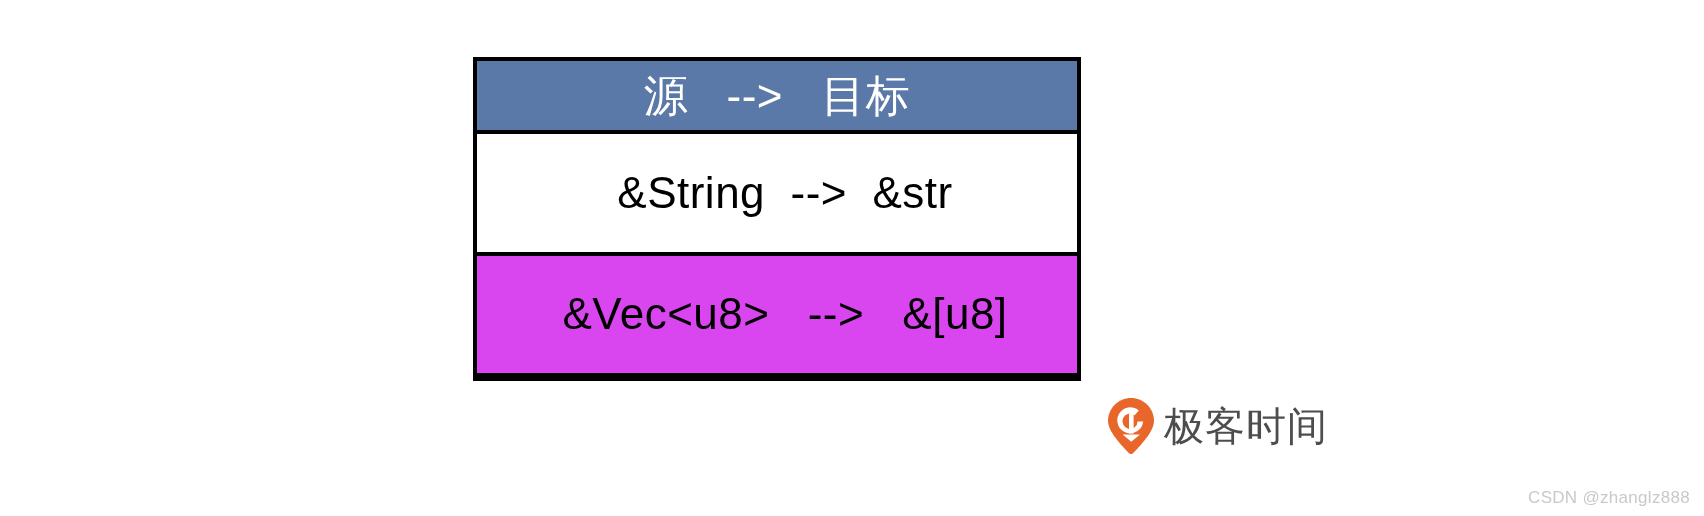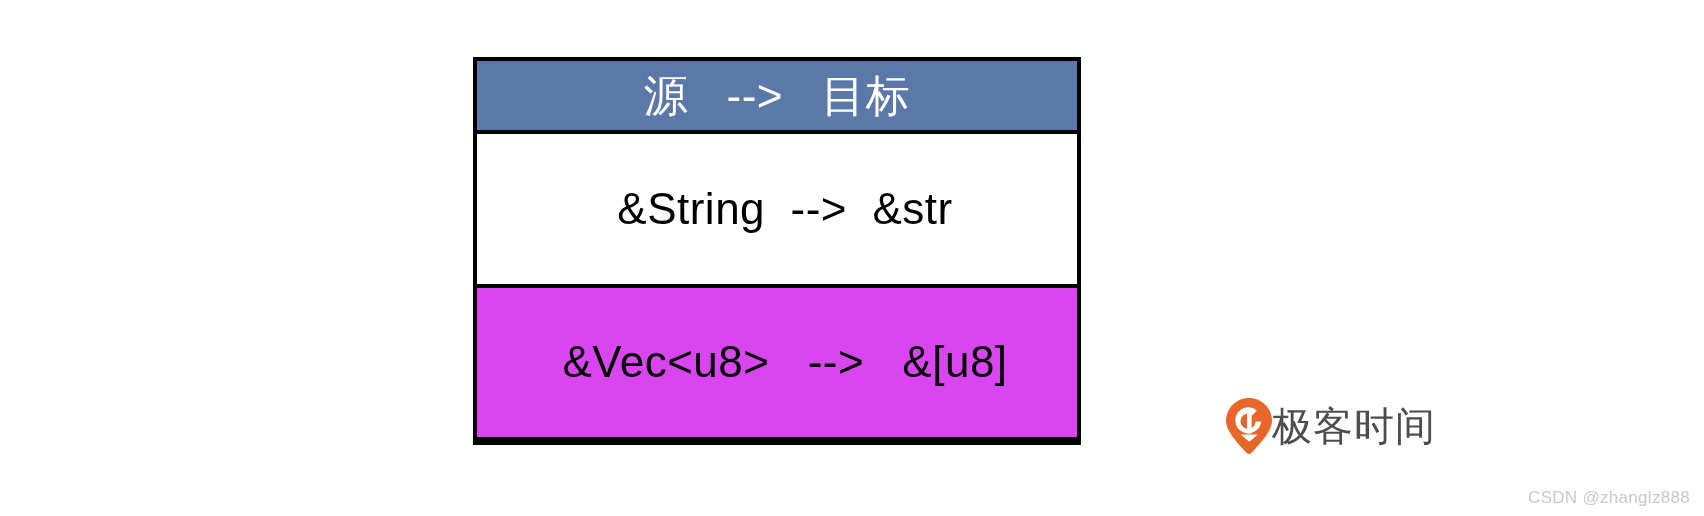--- a/index.html
+++ b/index.html
@@ -14,21 +14,21 @@
     position: relative;
     overflow: hidden;
   }
 
   
   #conversion-table {
     position: absolute;
     left: 473px;
     top: 57px;
     width: 608px;
-    height: 388px;
+    height: 324px;
     box-sizing: border-box;
     border: 4px solid #000000;
     background: #ffffff;
     display: flex;
     flex-direction: column;
   }
 
   .table-row {
     box-sizing: border-box;
     display: flex;
@@ -68,24 +68,25 @@
 
   .body-text {
     color: #000000;
     font-size: 44px;
     font-weight: 400;
   }
 
   
   #geektime-logo {
     position: absolute;
-    left: 1226px;
+    left: 1108px;
     top: 398px;
     display: flex;
     align-items: center;
+    gap: 10px;
   }
   #geektime-mark {
     position: relative;
     width: 46px;
     height: 56px;
     flex: 0 0 auto;
   }
   #geektime-mark svg { display: block; }
   #geektime-wordmark {
     font-size: 40px;

